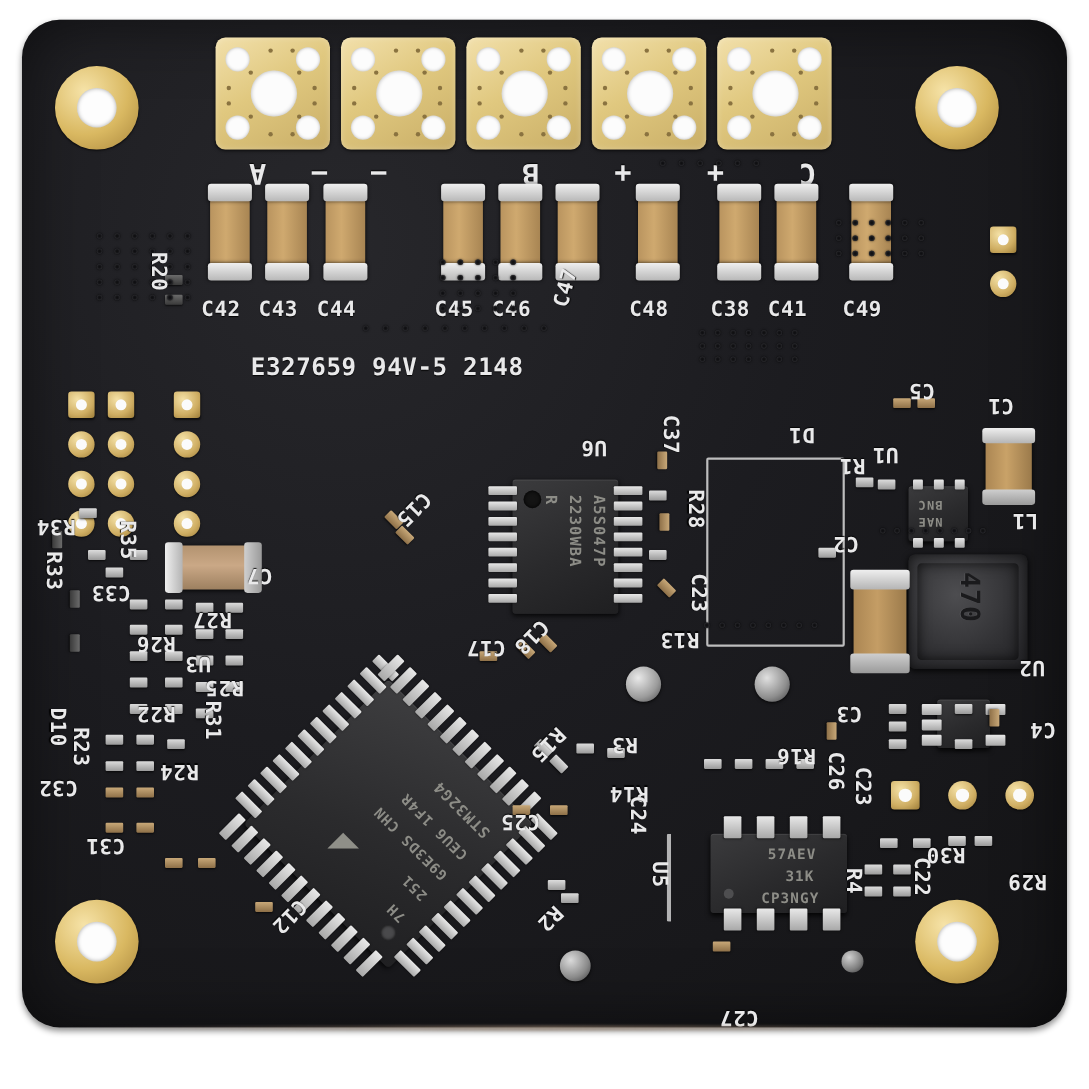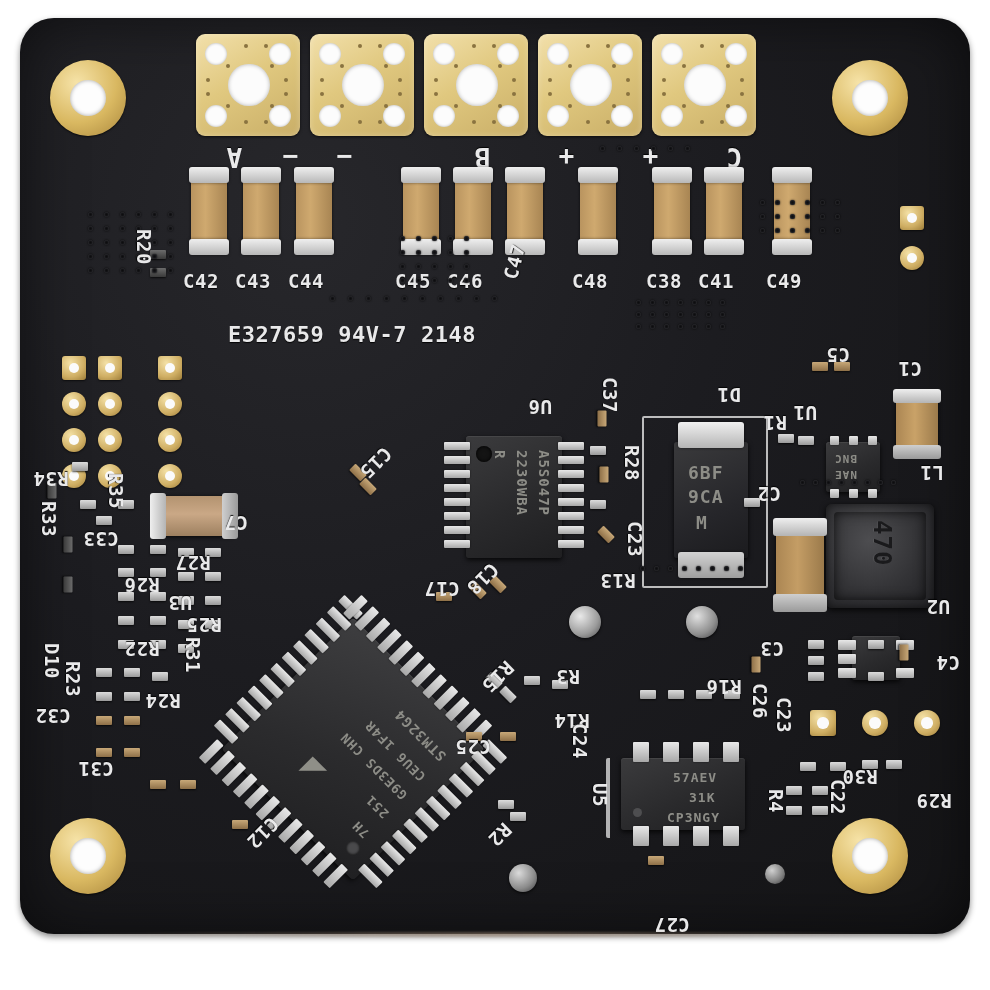--- a/index.html
+++ b/index.html
@@ -238,21 +238,21 @@
         <div class="silk" style="left: 479px; top: 258px; font-size: 19px; transform: rotate(-75deg); transform-origin: left top;">C47</div>
         <div class="silk" style="left: 552px; top: 252px; font-size: 19px;">C48</div>
         <div class="silk" style="left: 626px; top: 252px; font-size: 19px;">C38</div>
         <div class="silk" style="left: 678px; top: 252px; font-size: 19px;">C41</div>
         <div class="silk" style="left: 746px; top: 252px; font-size: 19px;">C49</div>
       </div>
 
     <div style="position:absolute;left:208px;top:300px;">
       <div style="display:flex;align-items:baseline;gap:14px;margin-top:4px;">
         <span class="silk" style="position:relative;font-size:22px;">E327659</span>
-        <span class="silk" style="position:relative;font-size:22px;">94V-7</span>
+        <span class="silk" style="position:relative;font-size:22px;">94V-5</span>
         <span class="silk" style="position:relative;font-size:22px;">2148</span>
       </div>
     </div>
 
     <div style="position:absolute;left:32px;top:336px;width:160px;height:130px;">
       <div class="th sq" style="left:10px;  top:2px;  width:24px;height:24px;">
           <i></i>
         </div>
       <div class="th" style="left:10px;  top:38px; width:24px;height:24px;">
           <i></i>
@@ -332,32 +332,20 @@
           <div class="pin" style="right: 0px; top: 94px; width: 26px; height: 8px;"></div>
           <div class="pin" style="right: 0px; top: 108px; width: 26px; height: 8px;"></div>
         </div>
       <div style="position:absolute;left:32px;top:14px;width:16px;height:16px;border-radius:50%;
                   background:#141414;box-shadow:inset 0 0 4px #000;"></div>
       <div class="ictext" style="left:108px;top:18px;transform:rotate(90deg);transform-origin:left top;font-size:14px;">A5S047P</div>
       <div class="ictext" style="left:86px;top:18px;transform:rotate(90deg);transform-origin:left top;font-size:14px;">2230WBA</div>
       <div class="ictext" style="left:64px;top:18px;transform:rotate(90deg);transform-origin:left top;font-size:14px;">R</div>
     </div>
 
-    <div style="position:absolute;left:648px;top:404px;width:86px;height:156px;">
-      <div style="position:absolute;left:6px;top:20px;width:74px;height:116px;border-radius:3px;
-                  background:linear-gradient(155deg,#3a3a3c,#26262a 60%,#1b1b1e);
-                  box-shadow:0 2px 5px rgba(0,0,0,.8);"></div>
-      <div style="position:absolute;left:10px;top:0px;width:66px;height:26px;border-radius:3px;
-                  background:linear-gradient(180deg,#f0f0f0,#b5b5b5);box-shadow:0 0 3px rgba(0,0,0,.6);"></div>
-      <div style="position:absolute;left:10px;bottom:0px;width:66px;height:26px;border-radius:3px;
-                  background:linear-gradient(180deg,#d2d2d2,#9e9e9e);box-shadow:0 0 3px rgba(0,0,0,.6);"></div>
-      <div class="ictext" style="left:20px;top:40px;font-size:18px;">6BF</div>
-      <div class="ictext" style="left:20px;top:64px;font-size:18px;">9CA</div>
-      <div class="ictext" style="left:28px;top:90px;font-size:18px;">M</div>
-    </div>
     <div class="outline" style="left:622px;top:398px;width:122px;height:168px;border-color:#d9d9d9;"></div>
 
     <div style="position:absolute;left:800px;top:418px;width:66px;height:62px;">
       <div class="ic" style="left:6px;top:6px;width:54px;height:50px;"></div>
       <div class="pin" style="left:10px;top:0px;width:9px;height:9px;"></div>
       <div class="pin" style="left:29px;top:0px;width:9px;height:9px;"></div>
       <div class="pin" style="left:48px;top:0px;width:9px;height:9px;"></div>
       <div class="pin" style="left:10px;bottom:0px;width:9px;height:9px;"></div>
       <div class="pin" style="left:29px;bottom:0px;width:9px;height:9px;"></div>
       <div class="pin" style="left:48px;bottom:0px;width:9px;height:9px;"></div>
@@ -469,21 +457,21 @@
       <div style="position:absolute;left:22px;top:22px;width:186px;height:186px;transform:rotate(180deg);">
         <div class="ictext" style="left:96px;top:26px;font-size:34px;color:#8f8f88;font-style:italic;font-weight:bold;">◢</div>
         <div class="ictext" style="left:22px;top:34px;font-size:13px;">7H</div>
         <div class="ictext" style="left:22px;top:62px;font-size:13px;">251</div>
         <div class="ictext" style="left:22px;top:88px;font-size:13px;">G9E3DS CHN</div>
         <div class="ictext" style="left:22px;top:114px;font-size:13px;">CEU6 1F4R</div>
         <div class="ictext" style="left:22px;top:142px;font-size:14px;">STM32G4</div>
       </div>
     </div>
 
-    <div style="position:absolute;left:591px;top:724px;width:144px;height:104px;">
+    <div style="position:absolute;left:616px;top:724px;width:144px;height:104px;">
       <div class="ic" style="left:10px;top:16px;width:124px;height:72px;"></div>
       <div class="pin" style="left:22px;top:0px;width:16px;height:20px;"></div>
       <div class="pin" style="left:52px;top:0px;width:16px;height:20px;"></div>
       <div class="pin" style="left:82px;top:0px;width:16px;height:20px;"></div>
       <div class="pin" style="left:112px;top:0px;width:16px;height:20px;"></div>
       <div class="pin" style="left:22px;bottom:0px;width:16px;height:20px;"></div>
       <div class="pin" style="left:52px;bottom:0px;width:16px;height:20px;"></div>
       <div class="pin" style="left:82px;bottom:0px;width:16px;height:20px;"></div>
       <div class="pin" style="left:112px;bottom:0px;width:16px;height:20px;"></div>
       <div style="position:absolute;left:22px;top:66px;width:9px;height:9px;border-radius:50%;

